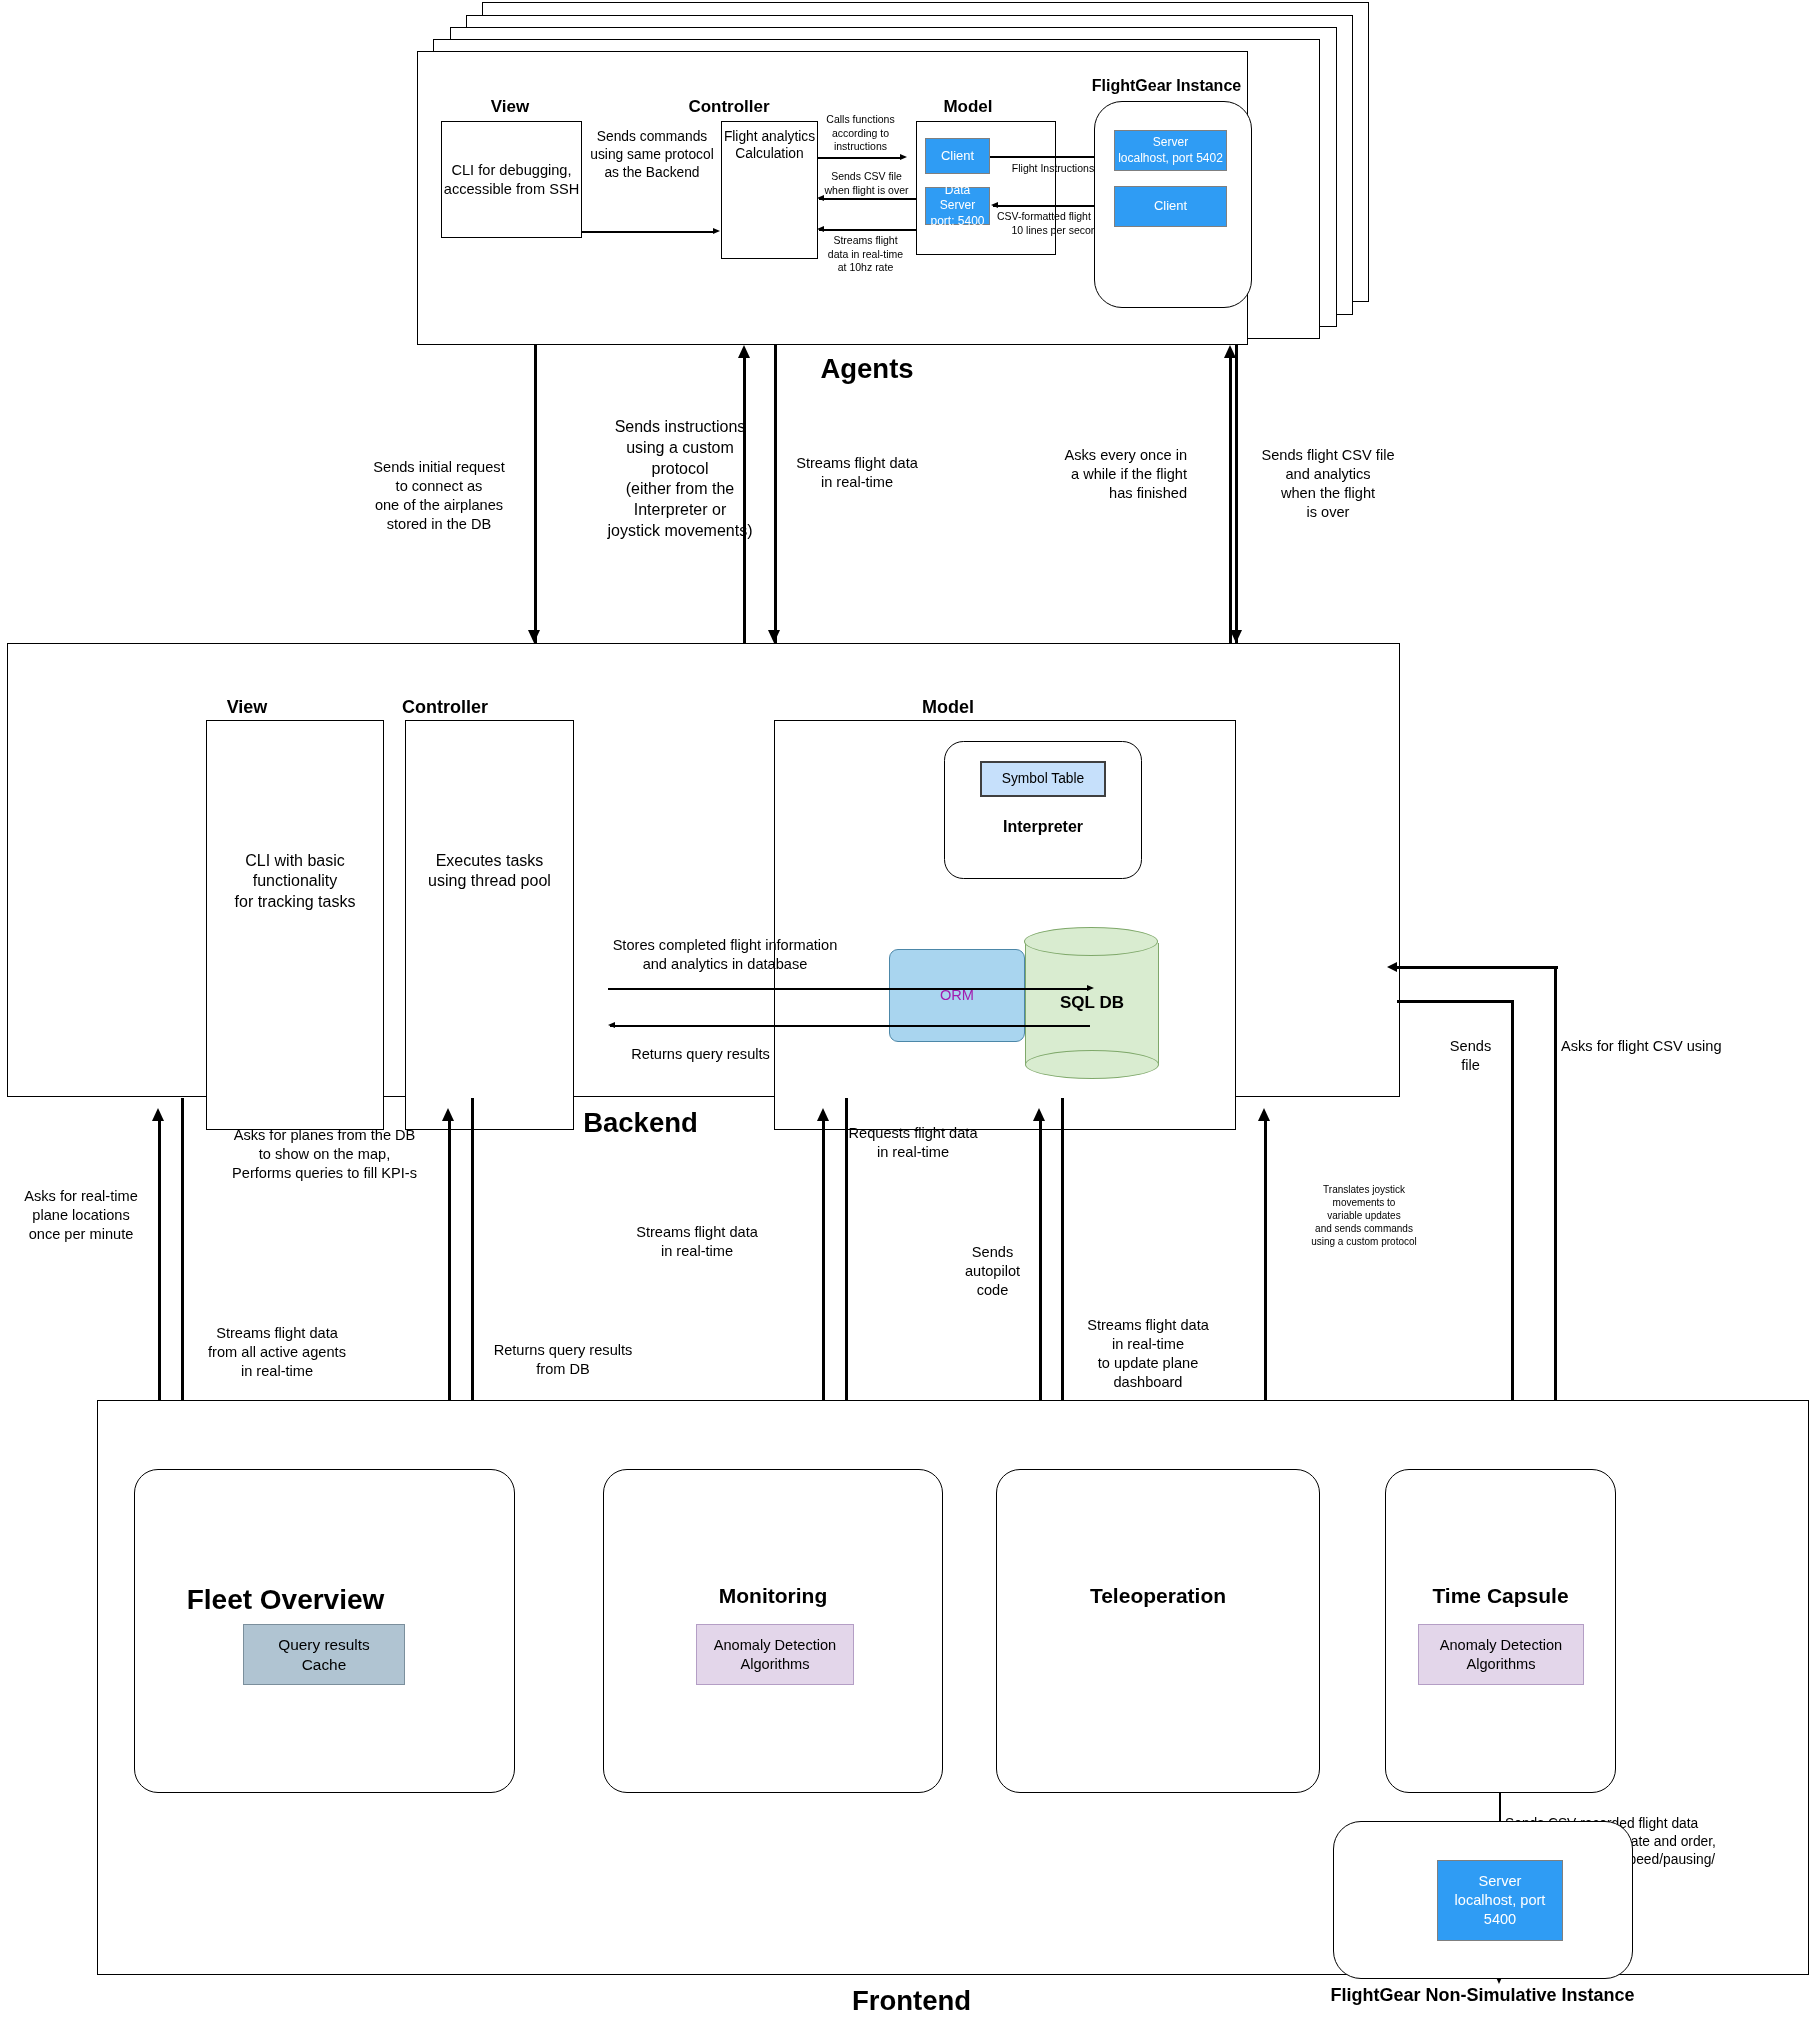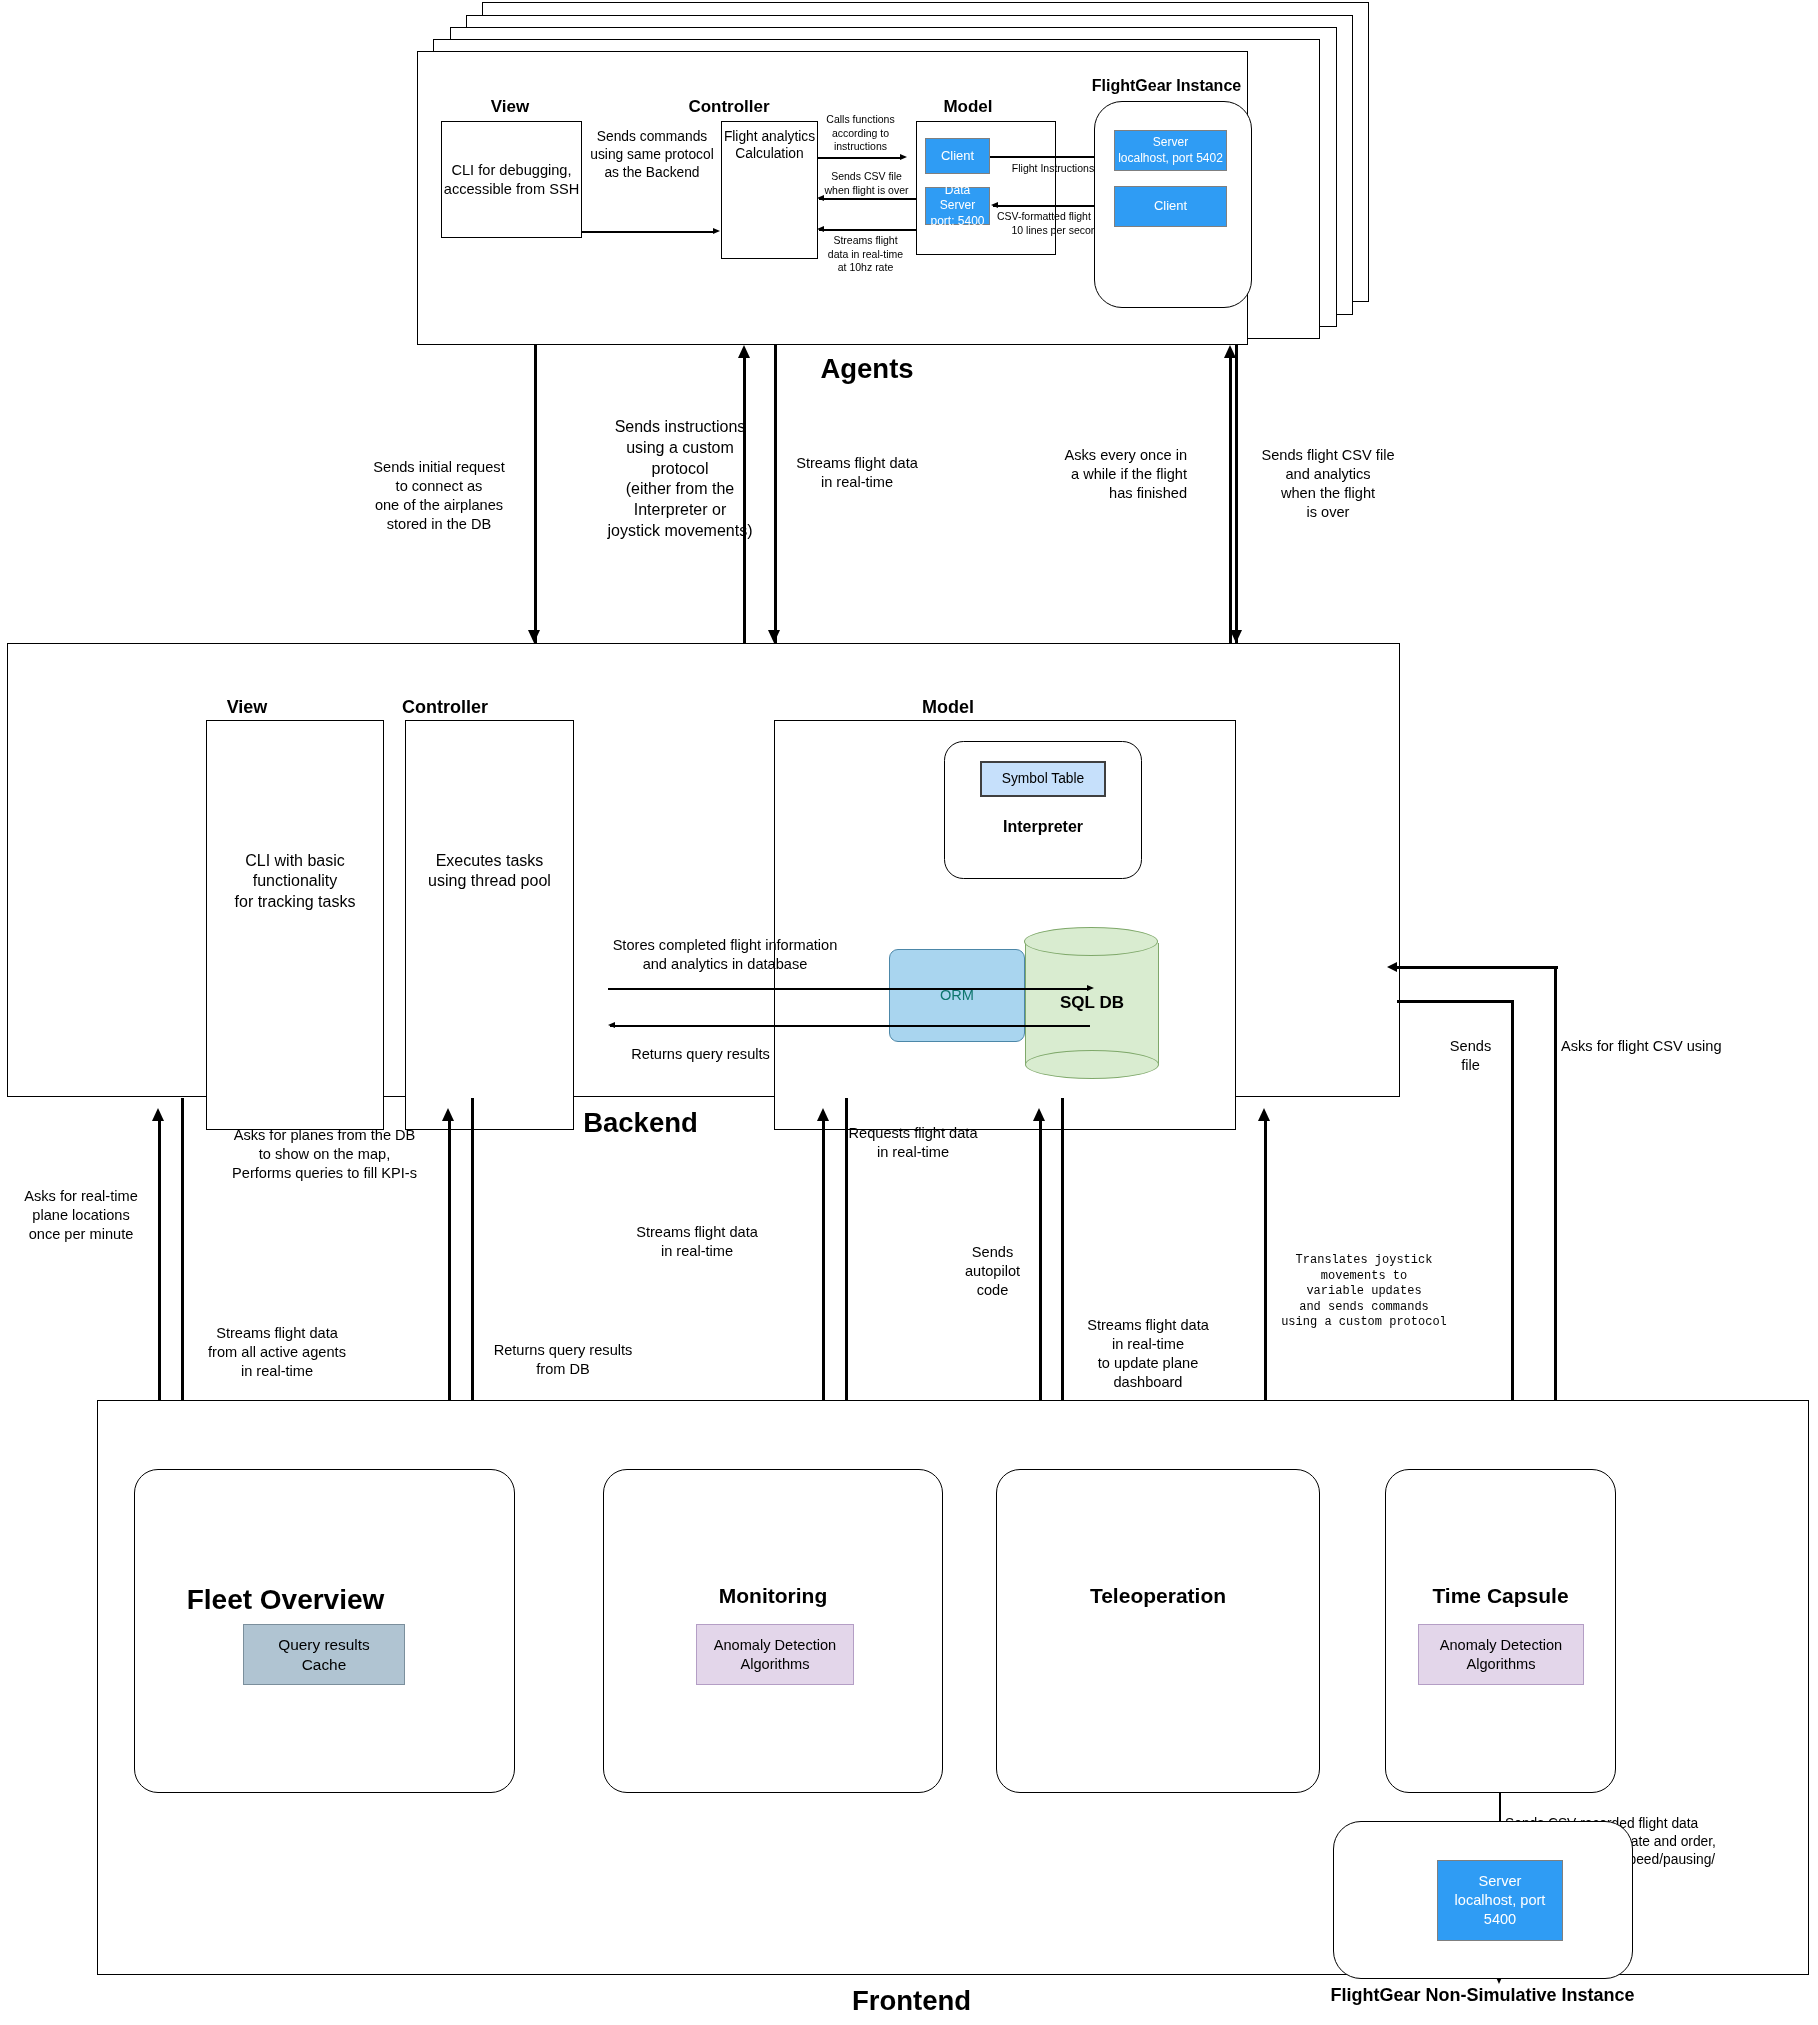--- a/index.html
+++ b/index.html
@@ -51,21 +51,21 @@
   }
   .symtable {
     background:#c6e0fb;
     border:2px solid #3f3f3f;
     color:#000;
   }
   .orm {
     background:#a9d5ef;
     border:0.8px solid #4c87a8;
     border-radius:9px;
-    color:#0f766e;
+    color:#a21caf;
     font-weight:normal;
   }
   .sqldb {
     background:#d9ecd0;
     border:0.8px solid #7fa86a;
     color:#000;
     font-weight:bold;
   }
   .sqldb-top {
     position:absolute; left:-0.8px; top:-0.8px;
@@ -316,21 +316,21 @@
 
   <div class="vline" style="left:1061px;top:1098px;height:410px;"></div>
   <div class="arrow-down" style="left:1055px;top:1495px;"></div>
   <div class="lbl" style="left:1063px;top:1316px;width:170px;font-size:14.6px;">Streams flight data
 in real-time
 to update plane
 dashboard</div>
 
   <div class="vline" style="left:1264px;top:1118px;height:403px;"></div>
   <div class="arrow-up" style="left:1258px;top:1108px;"></div>
-  <div class="lbl" style="left:1267px;top:1253px;width:194px;font-size:12px;font-family:Liberation Mono, monospace;">Translates joystick
+  <div class="lbl" style="left:1267px;top:1183px;width:194px;font-size:10px;">Translates joystick
 movements to
 variable updates
 and sends commands
 using a custom protocol</div>
 
   <div class="abs rect" style="left:97px;top:1400px;width:1712px;height:575px;"></div>
 
   <div class="abs rect rounded" style="left:134px;top:1469px;width:381px;height:324px;"></div>
   <div class="abs title-bold" style="left:134px;top:1584px;width:303px;font-size:28px;">Fleet Overview</div>
   <div class="abs cache-box ctext" style="left:243px;top:1624px;width:162px;height:61px;font-size:15.4px;">

